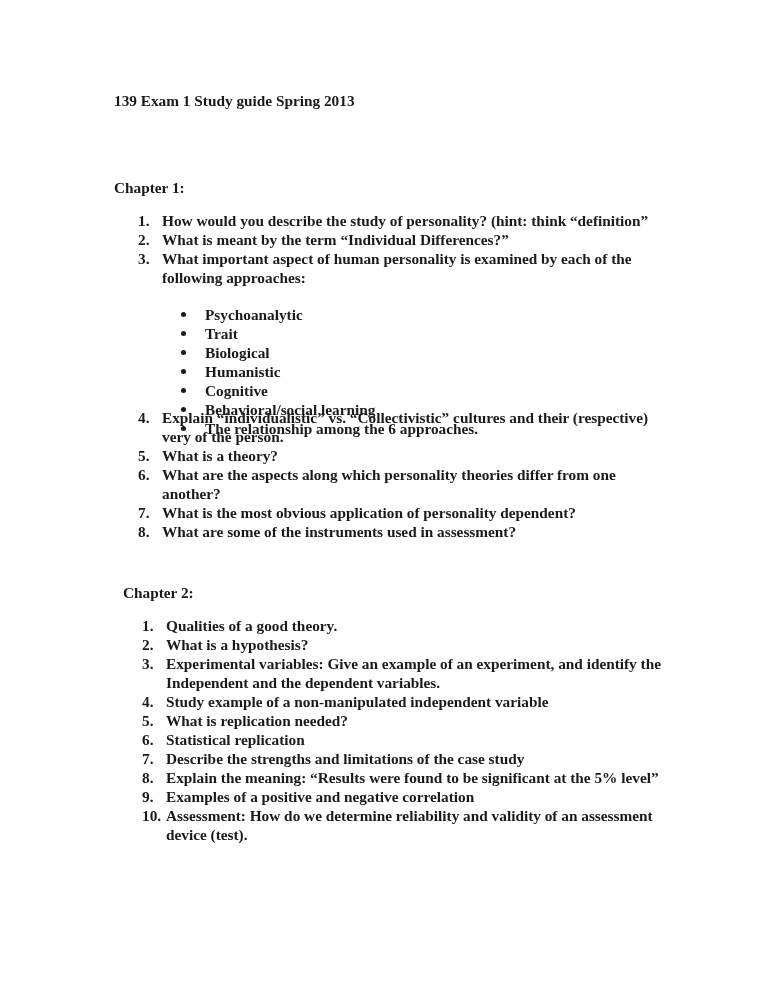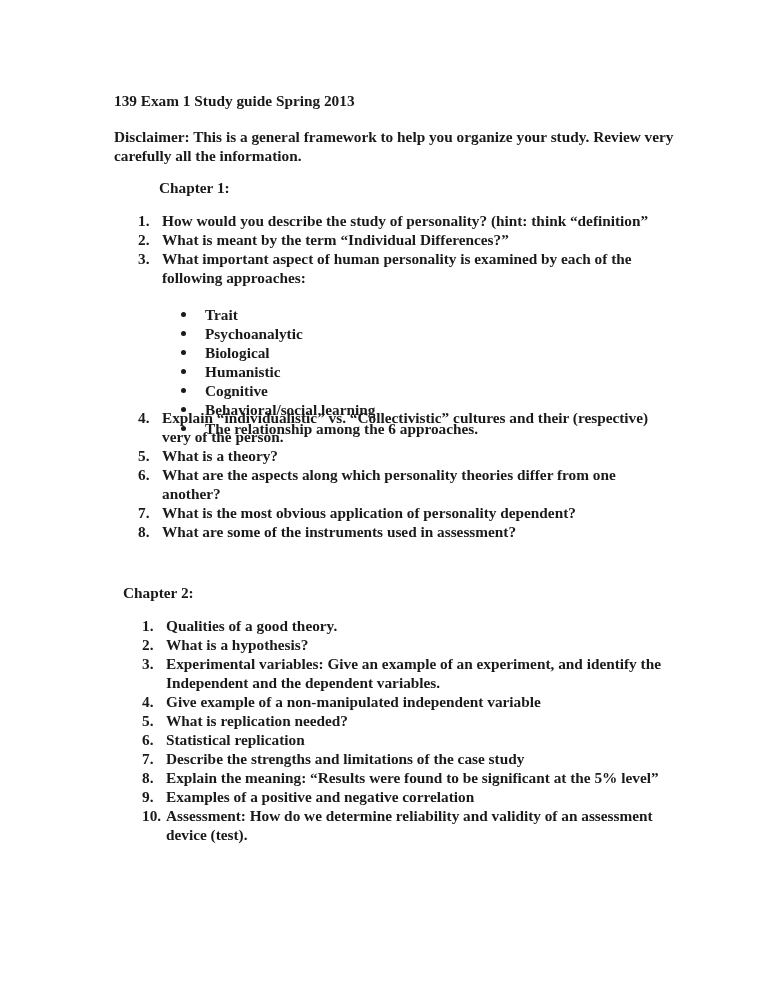--- a/index.html
+++ b/index.html
@@ -4,21 +4,21 @@
   <style>
     html, body { margin: 0; padding: 0; background: #ffffff; }
     body {
       width: 768px; height: 994px; position: relative; overflow: hidden;
       font-family: "Liberation Serif", serif;
       font-weight: bold; color: #1a1a1a; font-size: 15.3px; line-height: 19px;
     }
     .page { position: absolute; left: 0; top: 0; width: 668px; height: 994px; }
     .title { position: absolute; left: 114px; top: 91px; }
     .disclaimer { position: absolute; left: 114px; top: 127px; width: 570px; }
-    .ch1-head { position: absolute; left: 114px; top: 178px; margin-left: 45px; }
+    .ch1-head { position: absolute; left: 114px; top: 178px; }
     .ch2-head { position: absolute; left: 123px; top: 583px; }
     ol.qlist { list-style: none; margin: 0; padding: 0; position: absolute; }
     ol.qlist li { position: relative; padding-left: 24px; }
     ol.qlist li .num { position: absolute; left: 0; top: 0; }
     .ch1-list-a { left: 138px; top: 211px; width: 520px; }
     .ch1-list-b { left: 138px; top: 408px; width: 520px; }
     .ch2-list { left: 142px; top: 616px; width: 520px; }
     ul.bullets { list-style: none; margin: 0; padding: 0; position: absolute; left: 181px; top: 305px; }
     ul.bullets li { position: relative; padding-left: 24px; }
     ul.bullets li .dot {
@@ -27,33 +27,32 @@
     }
     .ch2-list li.ten .num { left: 0; text-align: right; }
   </style>
 </head>
 <body>
 
 <div class="page">
 
   <div class="title">139   Exam 1 Study guide Spring 2013</div>
 
-  <div class="disclaimer">Disclaimer: This is a general framework to help you organize your study. Review very carefully all the information.</div>
 
   <div class="ch1-head">Chapter 1:</div>
 
   <ol class="qlist ch1-list-a">
     <li><span class="num">1.</span><span>How would you describe the study of personality?  (hint: think “definition”</span></li>
     <li><span class="num">2.</span><span>What is meant by the term “Individual Differences?”</span></li>
     <li><span class="num">3.</span><span>What important aspect of human personality is examined by each of the following approaches:</span></li>
   </ol>
 
   <ul class="bullets">
+    <li><span class="dot"></span><span>Psychoanalytic</span></li>
     <li><span class="dot"></span><span>Trait</span></li>
-    <li><span class="dot"></span><span>Psychoanalytic</span></li>
     <li><span class="dot"></span><span>Biological</span></li>
     <li><span class="dot"></span><span>Humanistic</span></li>
     <li><span class="dot"></span><span>Cognitive</span></li>
     <li><span class="dot"></span><span>Behavioral/social learning</span></li>
     <li><span class="dot"></span><span>The relationship among the 6 approaches.</span></li>
   </ul>
 
   <ol class="qlist ch1-list-b">
     <li><span class="num">4.</span><span>Explain “individualistic” vs. “Collectivistic” cultures and their (respective) very of the person.</span></li>
     <li><span class="num">5.</span><span>What is a theory?</span></li>
@@ -61,21 +60,21 @@
     <li><span class="num">7.</span><span>What is the most obvious application of personality dependent?</span></li>
     <li><span class="num">8.</span><span> What are some of the instruments used in assessment?</span></li>
   </ol>
 
   <div class="ch2-head">Chapter 2:</div>
 
   <ol class="qlist ch2-list">
     <li><span class="num">1.</span><span>Qualities of a good theory.</span></li>
     <li><span class="num">2.</span><span>What is a hypothesis?</span></li>
     <li><span class="num">3.</span><span>Experimental variables: Give an example of an experiment, and identify the Independent and the dependent variables.</span></li>
-    <li><span class="num">4.</span><span>Give example of a non-manipulated independent variable</span></li>
+    <li><span class="num">4.</span><span>Study example of a non-manipulated independent variable</span></li>
     <li><span class="num">5.</span><span>What is replication needed?</span></li>
     <li><span class="num">6.</span><span>Statistical replication</span></li>
     <li><span class="num">7.</span><span>Describe the strengths and limitations of the case study</span></li>
     <li><span class="num">8.</span><span>Explain  the meaning: “Results were found to be significant at the 5% level”</span></li>
     <li><span class="num">9.</span><span>Examples of a positive and negative correlation</span></li>
     <li class="ten"><span class="num">10.</span><span>Assessment: How do we determine reliability and validity of an assessment device (test).</span></li>
   </ol>
 
 </div>
 

